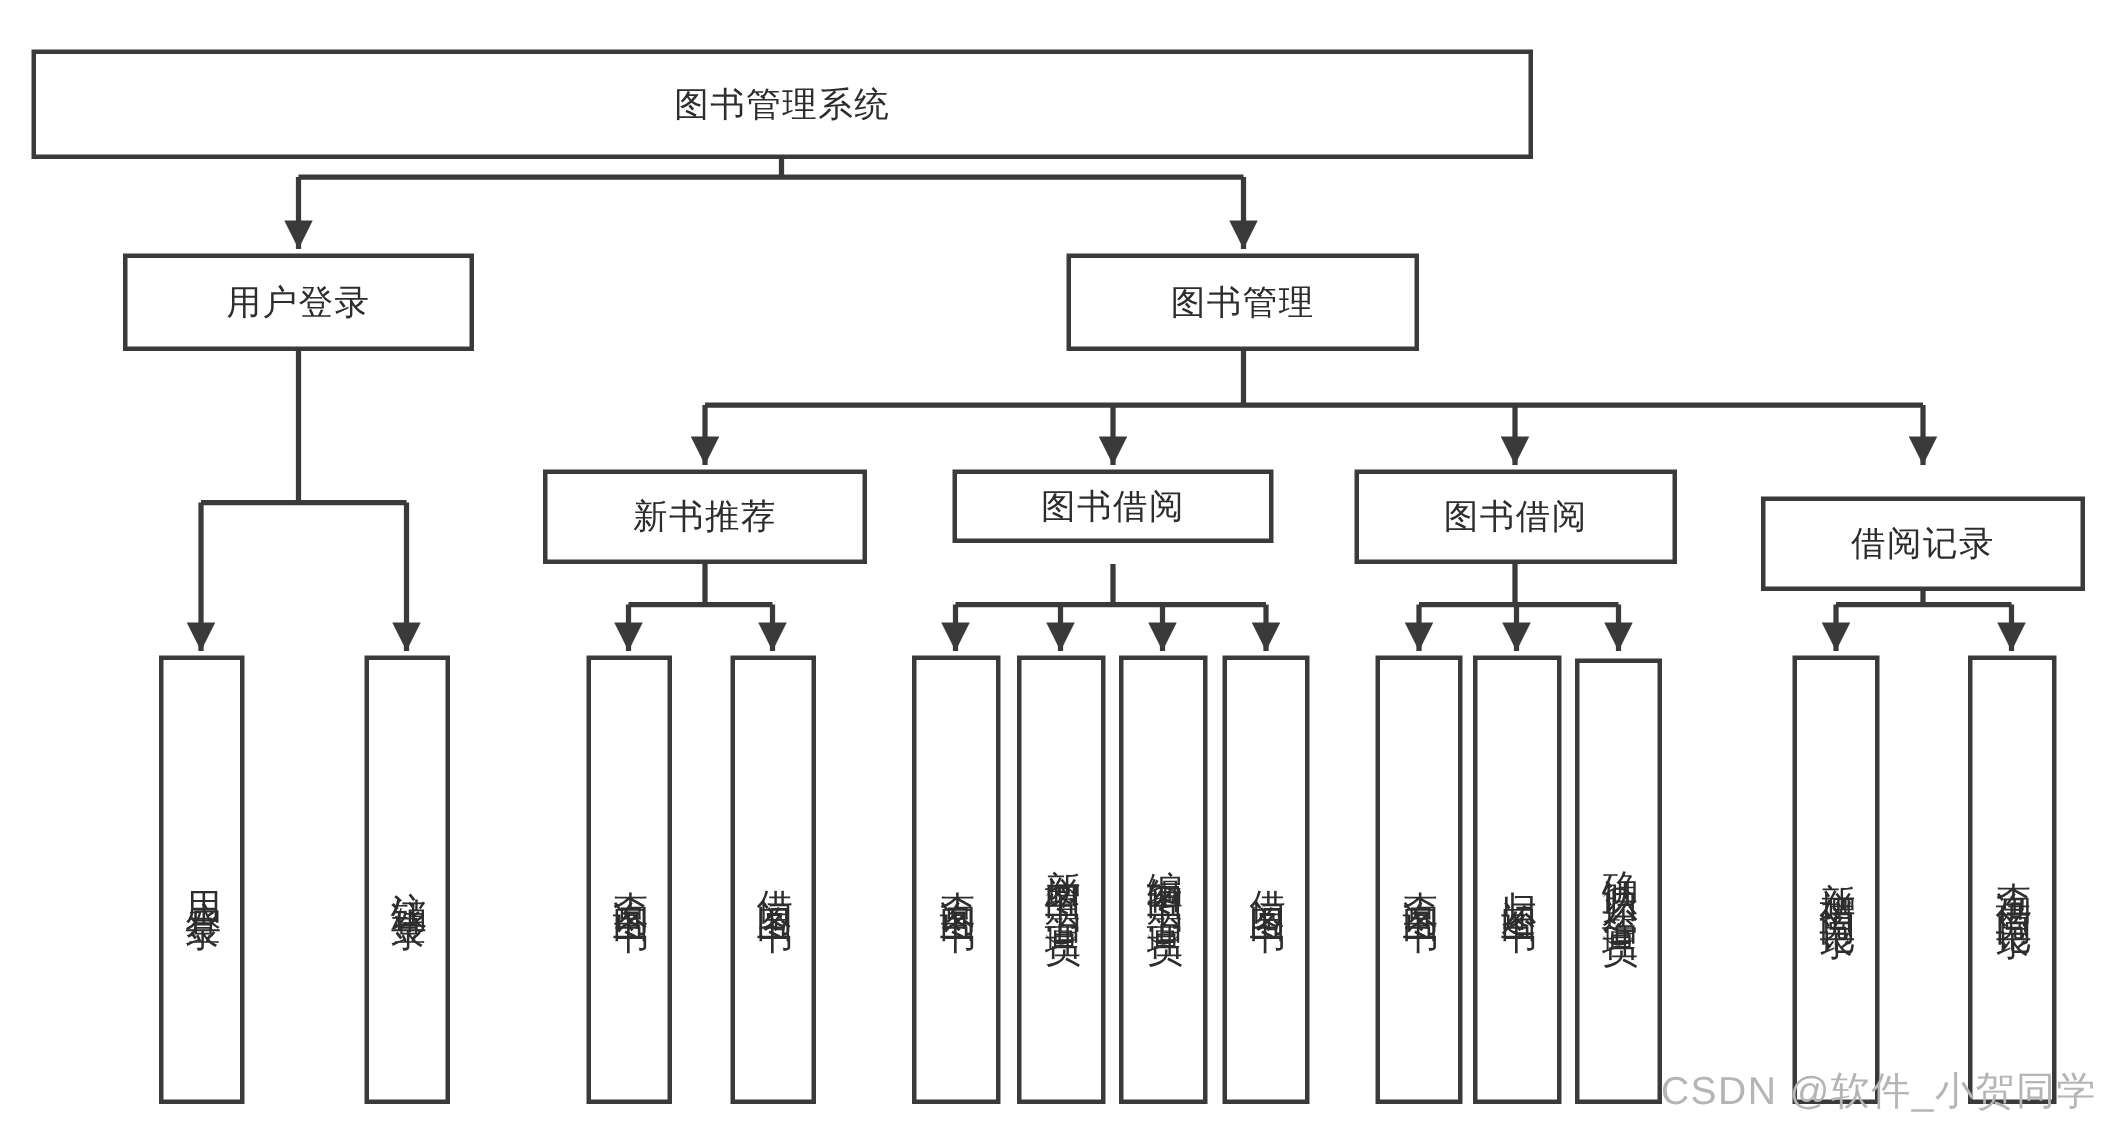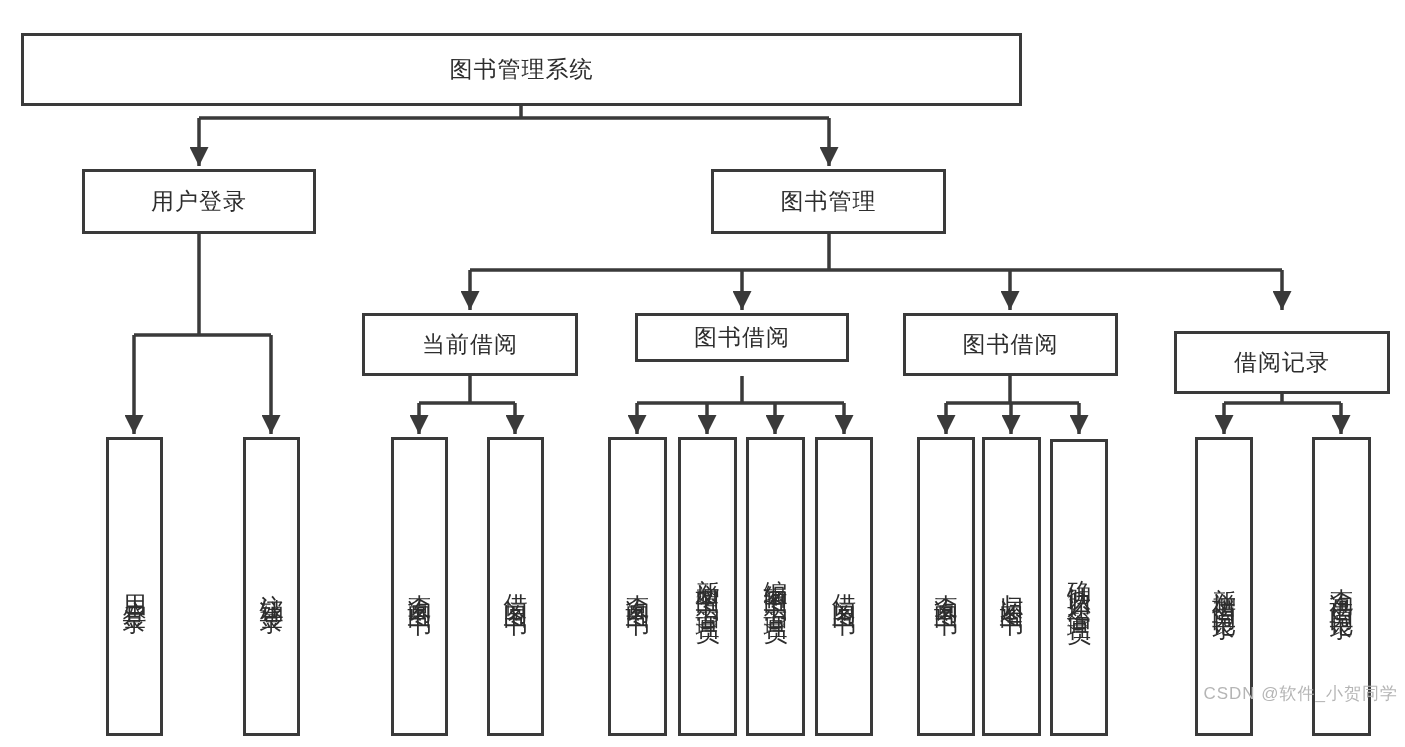--- a/index.html
+++ b/index.html
@@ -43,22 +43,22 @@
     font-size: 24px;
     letter-spacing: 6px;
     line-height: 1;
   }
   .vnode {
     font-size: 24px;
   }
   #watermark {
     position: absolute;
     right: 7px;
-    top: 682px;
-    font-size: 17px;
+    top: 710px;
+    font-size: 26px;
     letter-spacing: 1px;
     color: #b5b5b5;
     white-space: nowrap;
     z-index: 5;
   }
 </style>
 </head>
 <body>
 
 <div id="canvas">
@@ -111,21 +111,21 @@
   </div>
 
   <div class="node hnode" style="left:82px; top:169px; width:234px; height:65px;">
     <span>用户登录</span>
   </div>
   <div class="node hnode" style="left:711px; top:169px; width:235px; height:65px;">
     <span>图书管理</span>
   </div>
 
   <div class="node hnode" style="left:362px; top:313px; width:216px; height:63px;">
-    <span>当前借阅</span>
+    <span>新书推荐</span>
   </div>
   <div class="node hnode" style="left:635px; top:313px; width:214px; height:49px;">
     <span>图书借阅</span>
   </div>
   <div class="node hnode" style="left:903px; top:313px; width:215px; height:63px;">
     <span>图书借阅</span>
   </div>
   <div class="node hnode" style="left:1174px; top:331px; width:216px; height:63px;">
     <span>借阅记录</span>
   </div>

